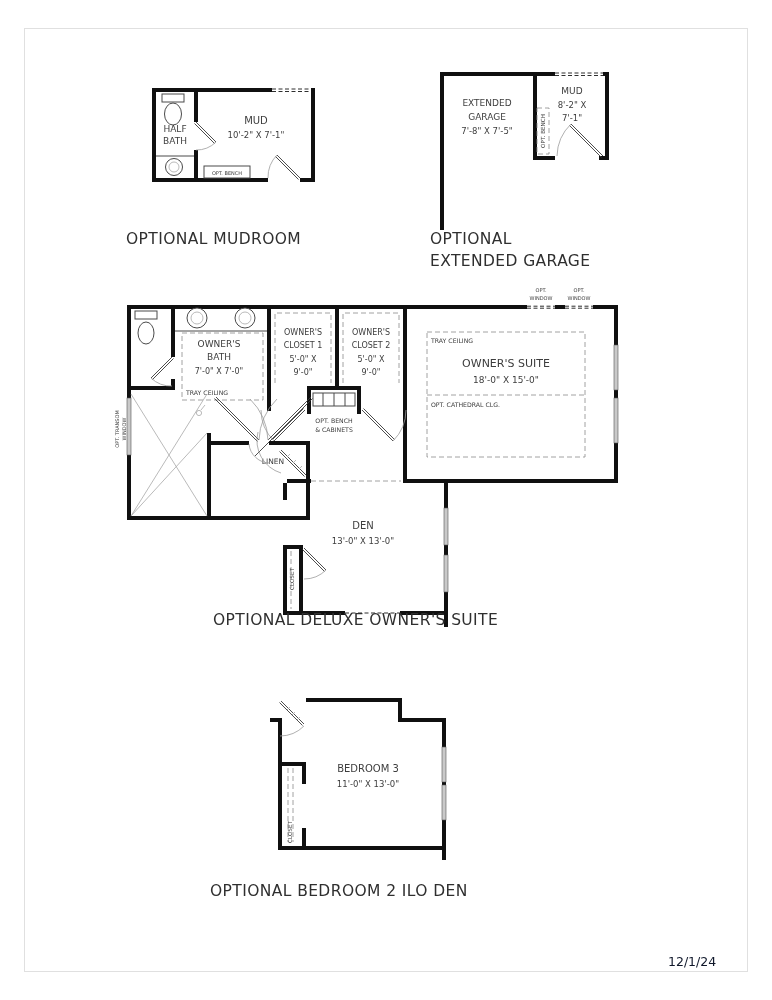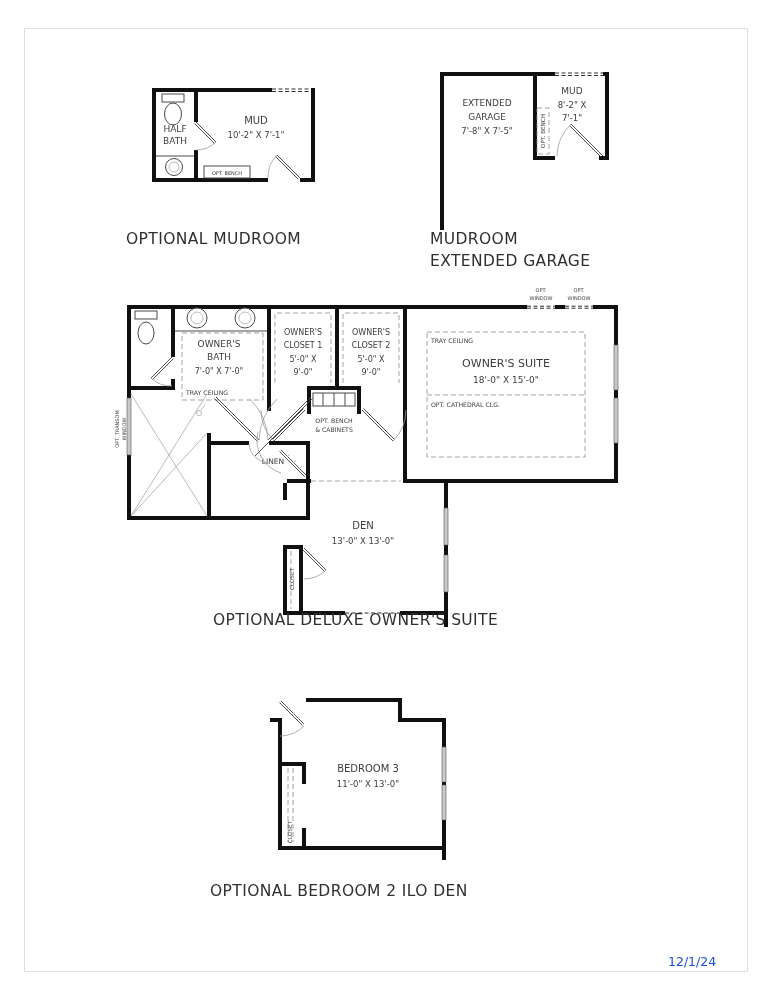--- a/index.html
+++ b/index.html
@@ -15,21 +15,21 @@
   .thin{fill:none;stroke:#4a4a4a;stroke-width:1}
   .lite{fill:none;stroke:#a8a8a8;stroke-width:.8}
   .arc{fill:none;stroke:#9c9c9c;stroke-width:.8}
   .dash{fill:none;stroke:#8a8a8a;stroke-width:.8;stroke-dasharray:5 3}
   .dashw{fill:none;stroke:#2e2e2e;stroke-width:1;stroke-dasharray:4 2.5}
   .leaf{stroke:#3a3a3a;stroke-width:.9;fill:none}
   .win{fill:#c9c9c9;stroke:#555;stroke-width:.6}
   .fix{fill:#fff;stroke:#4a4a4a;stroke-width:1}
   .caption{position:absolute;text-align:left;color:#2f2f2f;font-size:15.5px;line-height:22px;letter-spacing:.4px}
   .caption span{display:block}
-  .date{position:absolute;left:668px;top:954px;color:#1d4ed8;font-size:12.5px}
+  .date{position:absolute;left:668px;top:954px;color:#0f172a;font-size:12.5px}
 </style>
 </head>
 <body>
 
 <div class="frame"></div>
 
 <svg class="plan" style="left:148px;top:84px" width="176" height="104" viewBox="0 0 176 104">
   <g>
     <rect class="wall" x="4" y="4" width="120" height="4"></rect>
     <line class="dashw" x1="124" y1="5" x2="163" y2="5"></line>
@@ -96,21 +96,21 @@
     <text class="t56" transform="rotate(-90 108 67)" x="108" y="69">OPT. BENCH</text>
   </g>
   <text class="t9" x="52" y="42">EXTENDED</text>
   <text class="t9" x="52" y="56">GARAGE</text>
   <text class="t85" x="52" y="70">7'-8" X 7'-5"</text>
   <text class="t9" x="137" y="30">MUD</text>
   <text class="t85" x="137" y="44">8'-2" X</text>
   <text class="t85" x="137" y="57">7'-1"</text>
 </svg>
 <div class="caption" style="left:430px;top:228px;width:214px">
-  <span>MUDROOM</span>
+  <span>OPTIONAL</span>
   <span>EXTENDED GARAGE</span>
 </div>
 
 <svg class="plan" style="left:115px;top:283px" width="510" height="350" viewBox="0 0 510 350">
   <g>
     <rect class="wall" x="12" y="22" width="400" height="4"></rect>
     <line class="dashw" x1="412" y1="23.2" x2="440" y2="23.2"></line>
     <line class="dashw" x1="412" y1="25.2" x2="440" y2="25.2"></line>
     <rect class="wall" x="440" y="22" width="10" height="4"></rect>
     <line class="dashw" x1="450" y1="23.2" x2="478" y2="23.2"></line>

